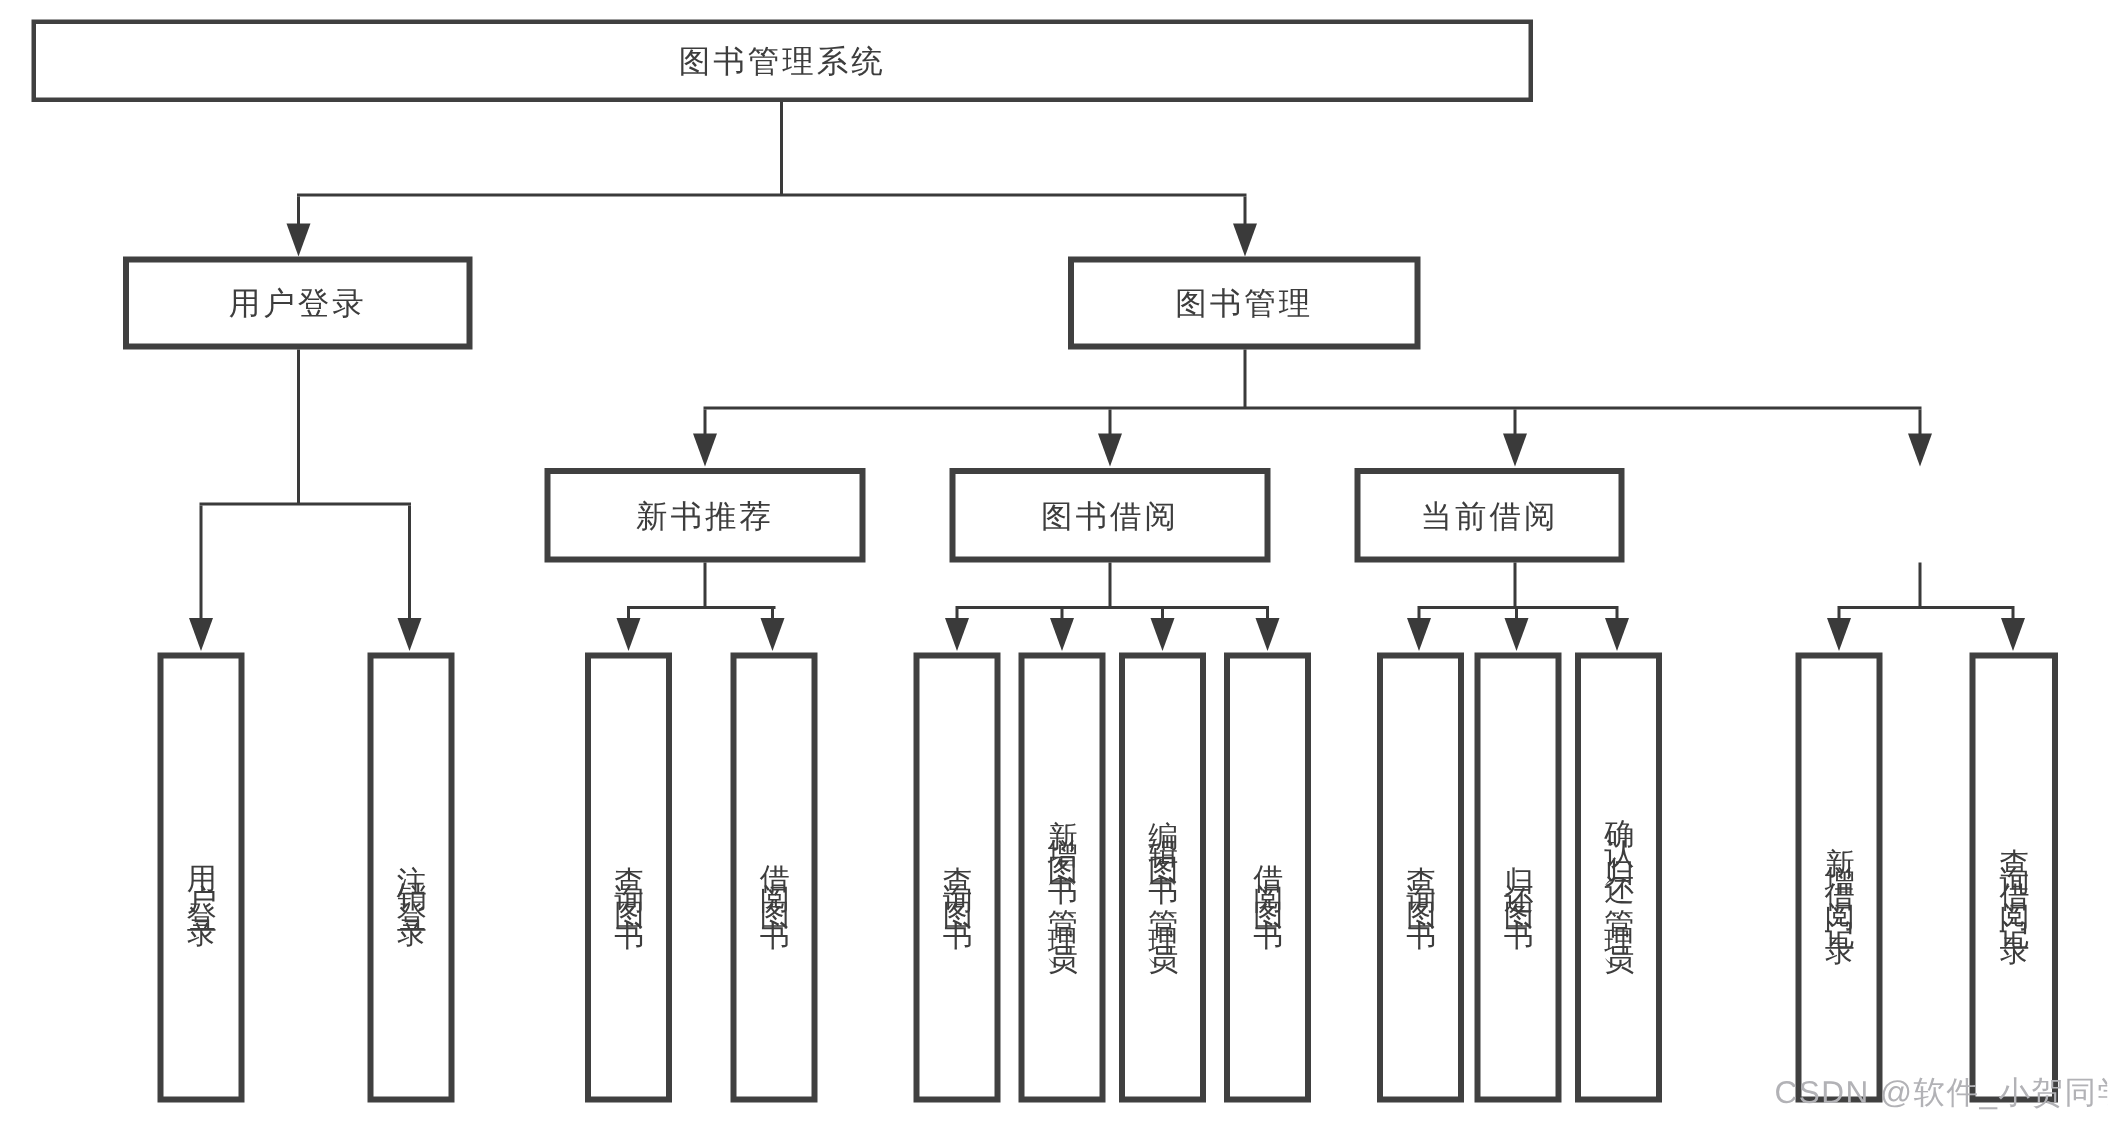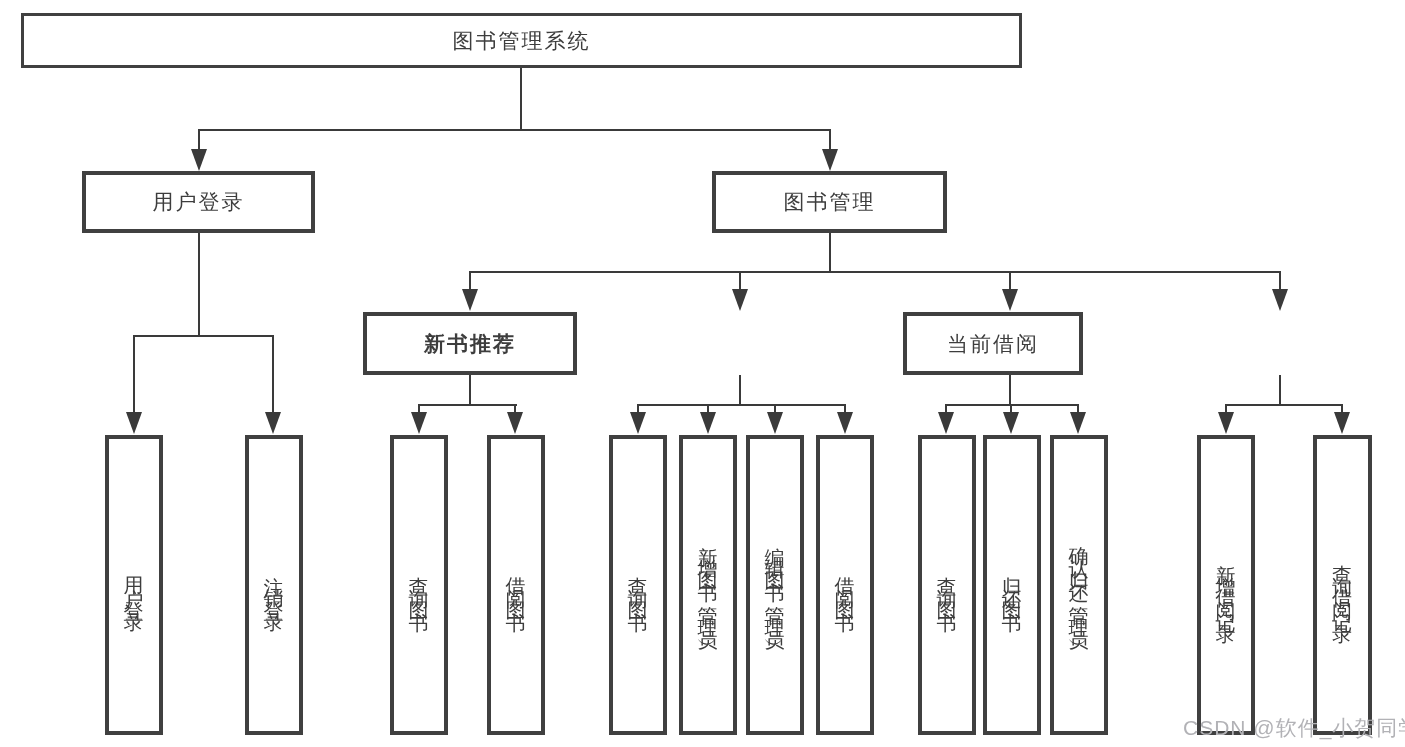--- a/index.html
+++ b/index.html
@@ -91,22 +91,25 @@
   <div class="ln" style="left:469px; top:271px; width:812px; height:2px;"></div>
   <div class="ln" style="left:469px; top:273px; width:2px; height:17px;"></div>
   <div class="ln" style="left:739px; top:273px; width:2px; height:17px;"></div>
   <div class="ln" style="left:1009px; top:273px; width:2px; height:17px;"></div>
   <div class="ln" style="left:1279px; top:273px; width:2px; height:17px;"></div>
   <div class="arw" style="left:462px; top:289px;"></div>
   <div class="arw" style="left:732px; top:289px;"></div>
   <div class="arw" style="left:1002px; top:289px;"></div>
   <div class="arw" style="left:1272px; top:289px;"></div>
 
-  <div class="box hnode" style="left:363px; top:312px; width:214px; height:63px;font-weight:bold;">
+  <div class="box hnode" style="left:363px; top:312px; width:214px; height:63px;">
     <span>新书推荐</span>
+  </div>
+  <div class="box hnode" style="left:633px; top:312px; width:214px; height:63px;">
+    <span>图书借阅</span>
   </div>
   <div class="box hnode" style="left:903px; top:312px; width:180px; height:63px;">
     <span>当前借阅</span>
   </div>
 
   <div class="ln" style="left:469px; top:375px; width:2px; height:30px;"></div>
   <div class="ln" style="left:418px; top:404px; width:99px; height:2px;"></div>
   <div class="ln" style="left:418px; top:406px; width:2px; height:8px;"></div>
   <div class="ln" style="left:514px; top:406px; width:2px; height:8px;"></div>
   <div class="arw" style="left:411px; top:412px;"></div>

